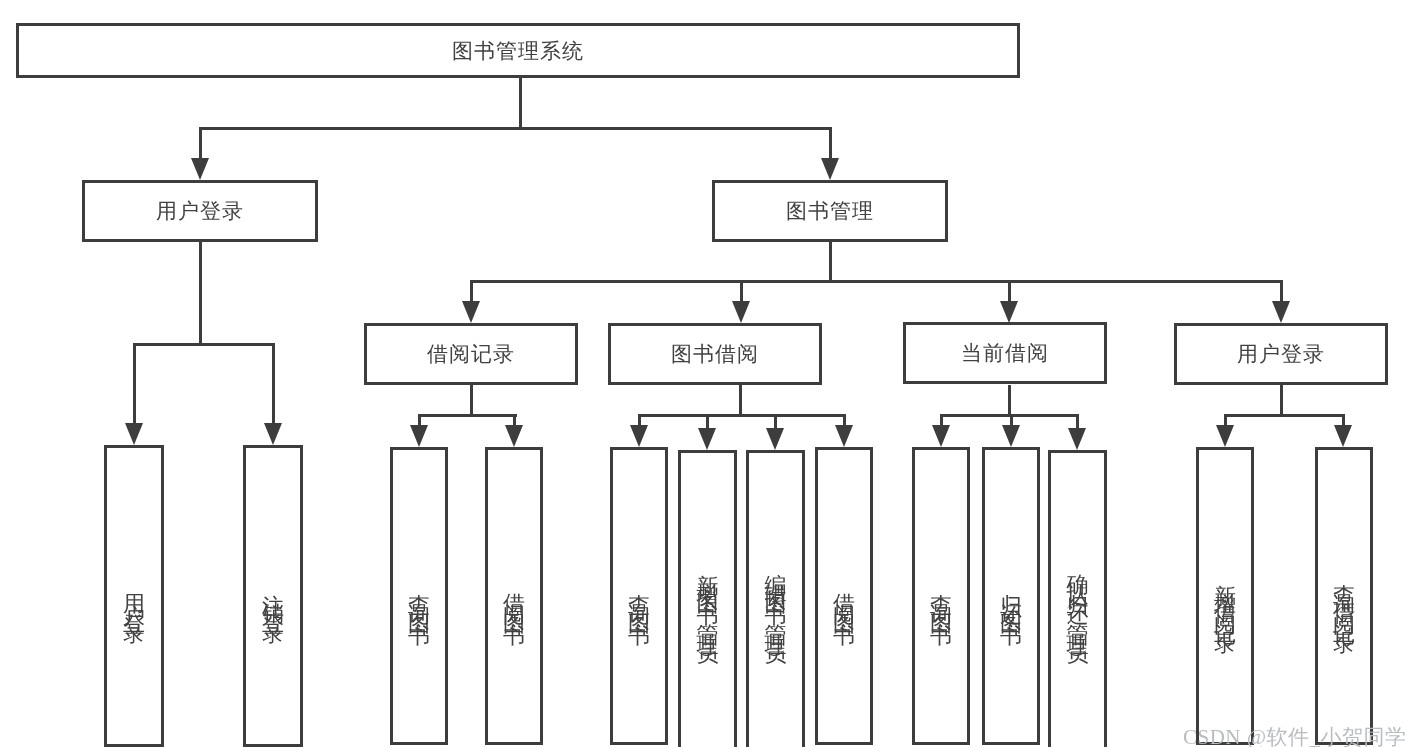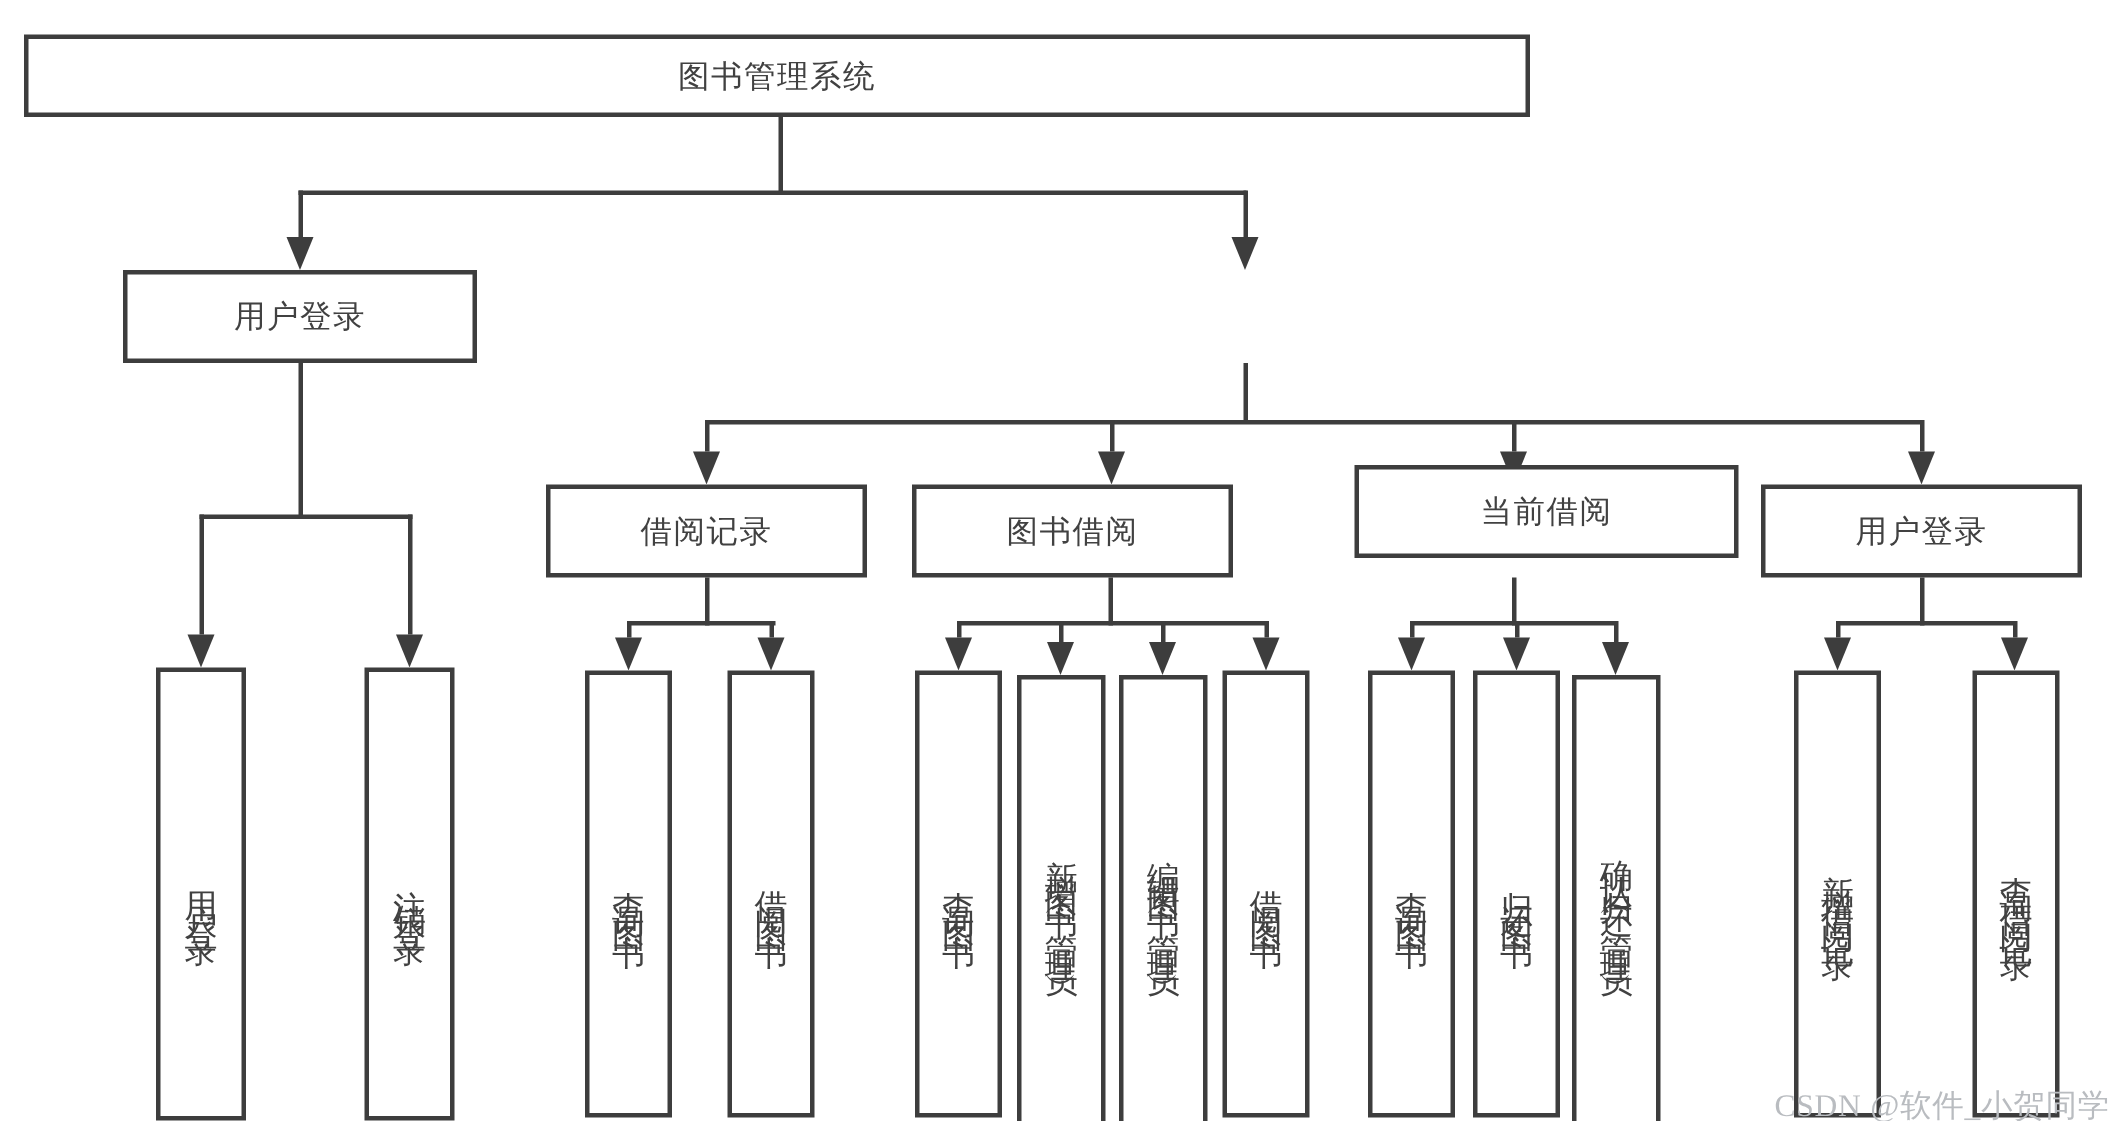--- a/index.html
+++ b/index.html
@@ -53,20 +53,23 @@
   <div class="vline" style="left:519px;top:68px;height:50px"></div>
   <div class="hline" style="left:199px;top:117px;width:632px"></div>
   <div class="vline" style="left:199px;top:117px;height:31px"></div>
   <div class="tri" style="left:191px;top:148px"></div>
   <div class="vline" style="left:829px;top:117px;height:31px"></div>
   <div class="tri" style="left:821px;top:148px"></div>
 
   <div class="hbox" style="left:82px;top:170px;width:236px;height:62px">
     <span class="lbl">用户登录</span>
   </div>
+  <div class="hbox" style="left:712px;top:170px;width:236px;height:62px">
+    <span class="lbl">图书管理</span>
+  </div>
 
   <div class="vline" style="left:199px;top:232px;height:104px"></div>
   <div class="hline" style="left:133px;top:333px;width:142px"></div>
   <div class="vline" style="left:133px;top:333px;height:80px"></div>
   <div class="tri" style="left:125px;top:413px"></div>
   <div class="vline" style="left:272px;top:333px;height:80px"></div>
   <div class="tri" style="left:264px;top:413px"></div>
 
   <div class="vbox" style="left:104px;top:435px;width:60px;height:302px">
     <span class="lbl">用户登录</span>
@@ -85,21 +88,21 @@
   <div class="tri" style="left:1000px;top:291px"></div>
   <div class="vline" style="left:1280px;top:270px;height:21px"></div>
   <div class="tri" style="left:1272px;top:291px"></div>
 
   <div class="hbox" style="left:364px;top:313px;width:214px;height:62px">
     <span class="lbl">借阅记录</span>
   </div>
   <div class="hbox" style="left:608px;top:313px;width:214px;height:62px">
     <span class="lbl">图书借阅</span>
   </div>
-  <div class="hbox" style="left:903px;top:300px;width:256px;height:62px">
+  <div class="hbox" style="left:903px;top:312px;width:204px;height:62px">
     <span class="lbl">当前借阅</span>
   </div>
   <div class="hbox" style="left:1174px;top:313px;width:214px;height:62px">
     <span class="lbl">用户登录</span>
   </div>
 
   <div class="vline" style="left:470px;top:375px;height:32px"></div>
   <div class="hline" style="left:418px;top:404px;width:99px"></div>
   <div class="vline" style="left:418px;top:404px;height:11px"></div>
   <div class="tri" style="left:410px;top:415px"></div>

